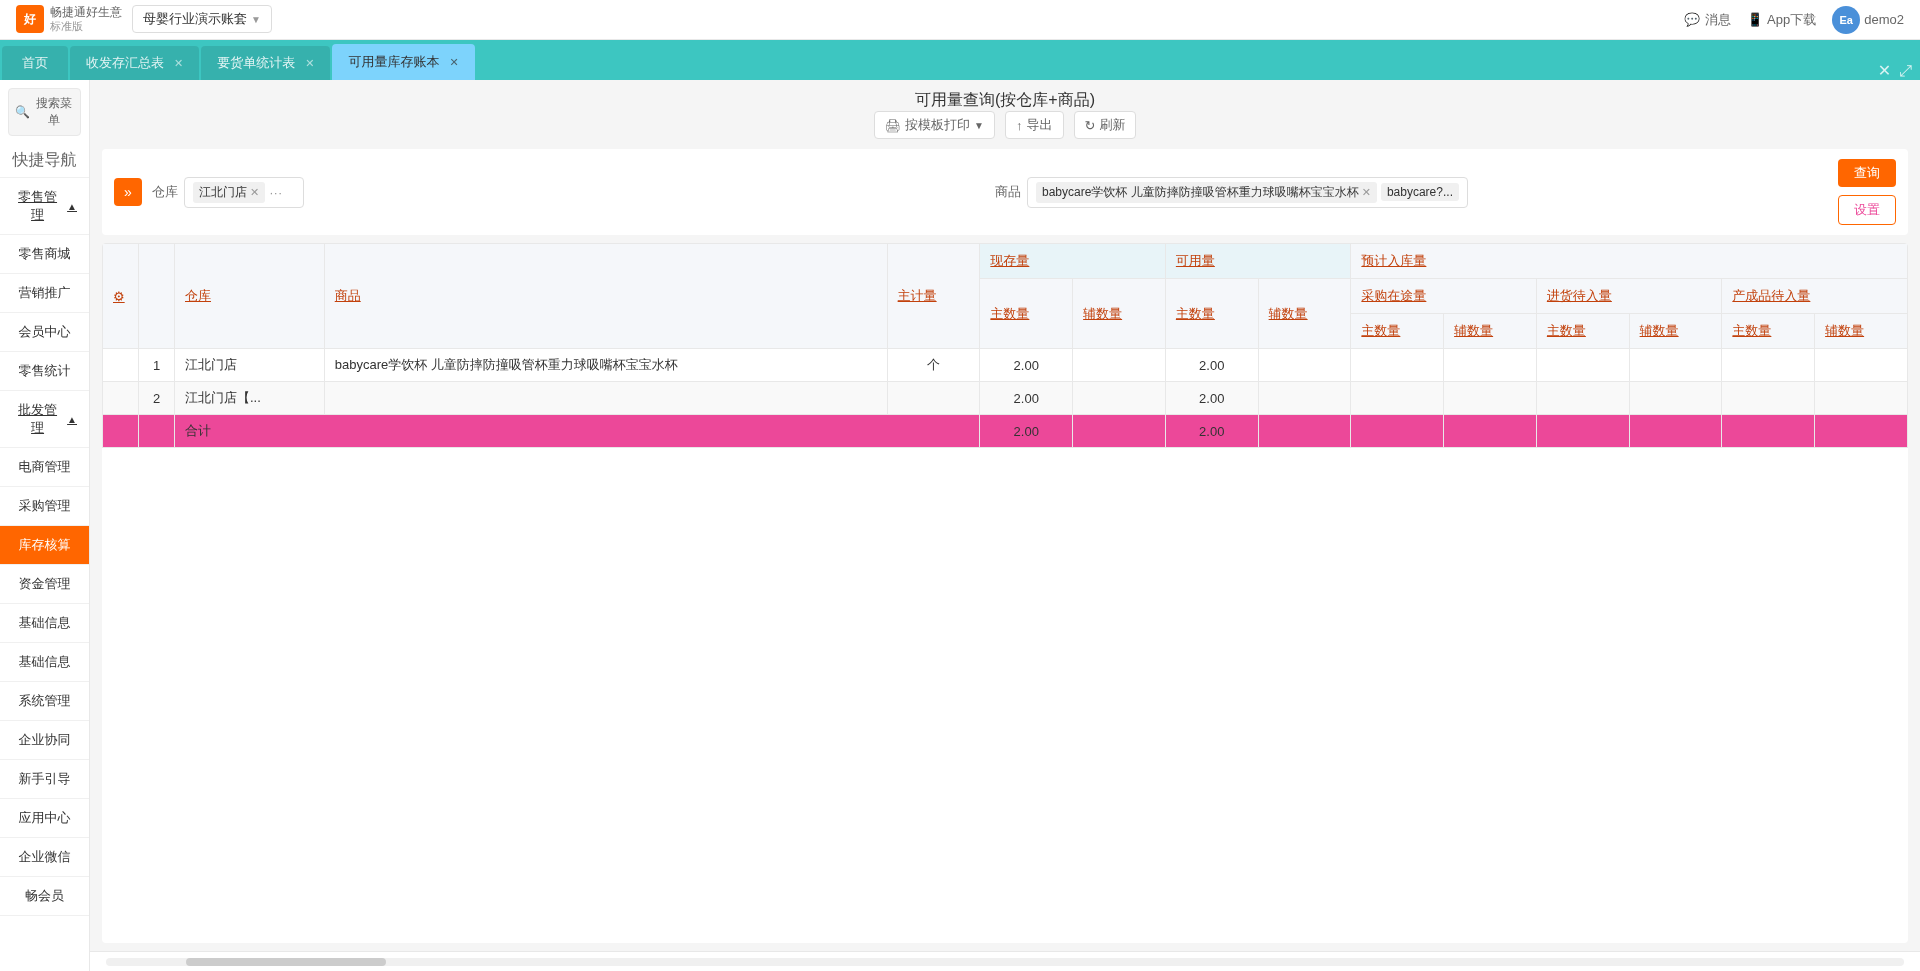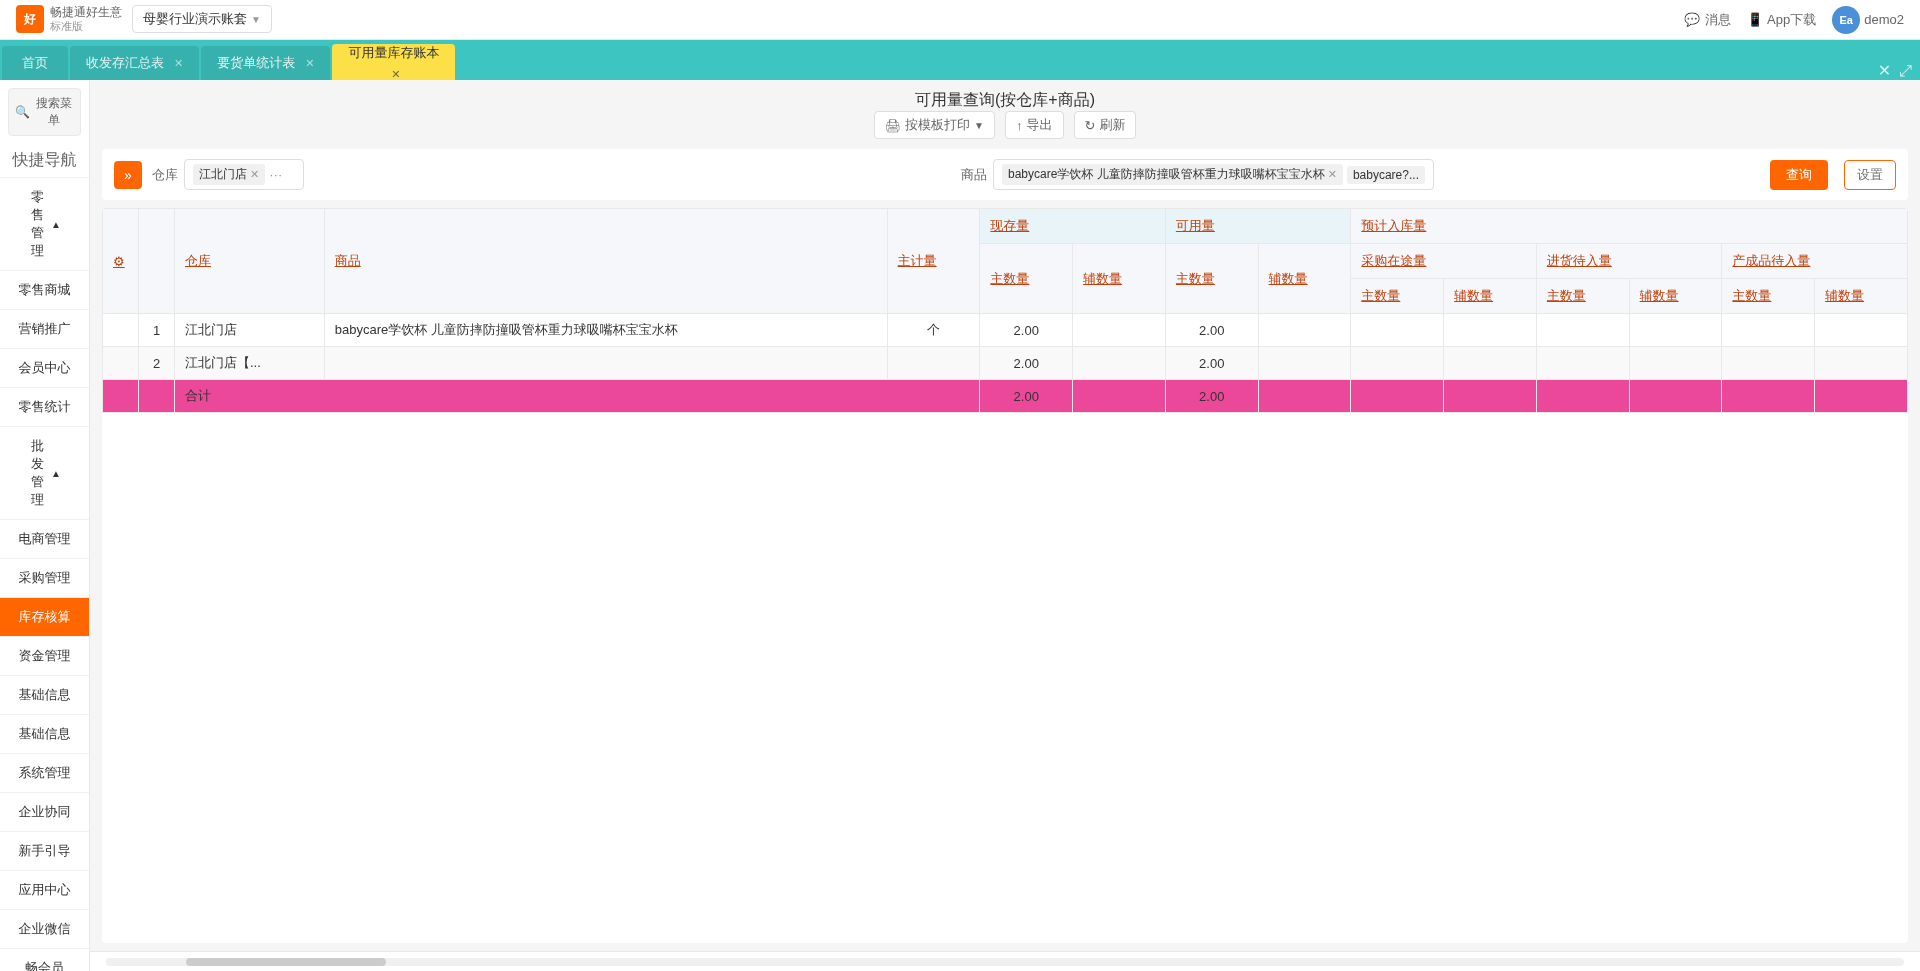--- a/index.html
+++ b/index.html
@@ -14,37 +14,37 @@
     .logo-label { font-size: 11px; color: #999; }
     .dropdown-selector { display: flex; align-items: center; gap: 4px; padding: 4px 10px; border: 1px solid #ddd; border-radius: 4px; cursor: pointer; font-size: 13px; color: #333; min-width: 140px; }
     .dropdown-arrow { color: #999; font-size: 10px; }
     .top-bar-right { display: flex; align-items: center; gap: 16px; }
     .top-bar-btn { display: flex; align-items: center; gap: 4px; cursor: pointer; color: #666; font-size: 13px; }
     .user-avatar { width: 28px; height: 28px; border-radius: 50%; background: #4a90d9; display: flex; align-items: center; justify-content: center; color: white; font-size: 11px; overflow: hidden; }
 
     
     .tab-bar { height: 40px; background: #3dc6c1; display: flex; align-items: flex-end; padding: 0 0 0 0; flex-shrink: 0; position: relative; }
     .tab { height: 34px; padding: 0 16px; display: flex; align-items: center; gap: 6px; cursor: pointer; font-size: 13px; color: rgba(255,255,255,0.85); background: rgba(0,0,0,0.1); border-radius: 4px 4px 0 0; margin-left: 2px; margin-bottom: 0; white-space: nowrap; }
-    .tab.active { background: #fde047; color: #333; height: 36px; flex-direction: column; }
+    .tab.active { background: #7dd3fc; color: #333; height: 36px; }
     .tab .close-x { font-size: 11px; opacity: 0.7; margin-left: 4px; }
     .tab.home { padding: 16px 20px; }
     .tab-bar-right { margin-left: auto; display: flex; align-items: center; padding-right: 8px; gap: 8px; }
     .tab-bar-icon { color: rgba(255,255,255,0.8); cursor: pointer; font-size: 16px; }
 
     
     .main-layout { display: flex; flex: 1; overflow: hidden; }
 
     
     .sidebar { width: 90px; background: white; border-right: 1px solid #e8e8e8; display: flex; flex-direction: column; overflow-y: auto; flex-shrink: 0; }
     .sidebar-search { padding: 8px; }
     .sidebar-search-btn { width: 100%; padding: 6px; background: #f5f5f5; border: 1px solid #e8e8e8; border-radius: 4px; cursor: pointer; font-size: 12px; color: #666; text-align: center; display: flex; align-items: center; justify-content: center; gap: 4px; }
     .sidebar-nav-btn { width: 100%; padding: 6px; text-align: center; font-size: 16px; color: #666; cursor: pointer; border-bottom: 1px solid #f0f0f0; }
     .sidebar-item { padding: 10px 8px; text-align: center; font-size: 13px; color: #333; cursor: pointer; border-bottom: 1px solid #f0f0f0; display: flex; align-items: center; justify-content: center; gap: 4px; }
     .sidebar-item.active { background: #ff6600; color: white; }
-    .sidebar-item.has-arrow { justify-content: flex-start; padding: 10px 28px; }
+    .sidebar-item.has-arrow { justify-content: flex-start; padding: 10px 12px; text-decoration: underline; }
     .sidebar-item .arrow { font-size: 10px; }
 
     
     .content { flex: 1; overflow-y: auto; background: #f5f5f5; display: flex; flex-direction: column; }
 
     
     .page-header { padding: 10px 16px; background: #f5f5f5; display: flex; align-items: center; justify-content: space-between; flex-shrink: 0; flex-direction: column; }
     .page-title { font-size: 16px; font-weight: 500; color: #333; }
     .page-actions { display: flex; align-items: center; gap: 10px; }
     .action-btn { display: flex; align-items: center; gap: 4px; padding: 4px 10px; border: 1px solid #ddd; border-radius: 4px; cursor: pointer; font-size: 13px; color: #666; background: white; }
@@ -52,23 +52,23 @@
 
     
     .filter-area { background: white; margin: 0 12px; border-radius: 4px; padding: 10px 12px; display: flex; align-items: center; gap: 10px; flex-wrap: wrap; flex-shrink: 0; }
     .filter-toggle { width: 28px; height: 28px; background: #ff6600; color: white; border-radius: 4px; display: flex; align-items: center; justify-content: center; cursor: pointer; font-size: 14px; flex-shrink: 0; }
     .filter-group { display: flex; align-items: center; gap: 6px; flex: 1; }
     .filter-label { font-size: 13px; color: #666; white-space: nowrap; }
     .filter-input { display: flex; align-items: center; gap: 4px; border: 1px solid #ddd; border-radius: 4px; padding: 4px 8px; min-width: 120px; flex-wrap: wrap; }
     .filter-tag { display: flex; align-items: center; gap: 3px; background: #f0f0f0; padding: 2px 6px; border-radius: 3px; font-size: 12px; }
     .filter-tag .remove { cursor: pointer; color: #999; font-size: 11px; }
     .filter-dots { color: #999; cursor: pointer; }
-    .filter-actions { display: flex; flex-direction: row; gap: 16px; }
+    .filter-actions { display: flex; flex-direction: column; gap: 8px; }
     .query-btn { padding: 5px 16px; background: #ff6600; color: white; border: none; border-radius: 4px; cursor: pointer; font-size: 13px; }
-    .settings-btn { padding: 5px 12px; background: white; border: 1px solid #ff6600; color: #737373; border-radius: 4px; cursor: pointer; font-size: 13px; }
+    .settings-btn { padding: 5px 12px; background: white; border: 1px solid #ff6600; color: #ec4899; border-radius: 4px; cursor: pointer; font-size: 13px; }
 
     
     .table-container { margin: 8px 12px; background: white; border-radius: 4px; overflow: auto; flex: 1; }
     table { width: 100%; border-collapse: collapse; font-size: 13px; }
     th { background: #f5f7fa; padding: 8px 10px; text-align: left; font-weight: 500; color: #c2410c; border: 1px solid #e8e8e8; white-space: nowrap; text-decoration: underline; }
     td { padding: 7px 10px; text-align: center; border: 1px solid #e8e8e8; color: #333; }
     .th-main { background: #e8f4f8; }
     .col-settings { width: 36px; }
     .col-no { width: 36px; }
     .total-row td { background: #ec4899; font-weight: 400; }

